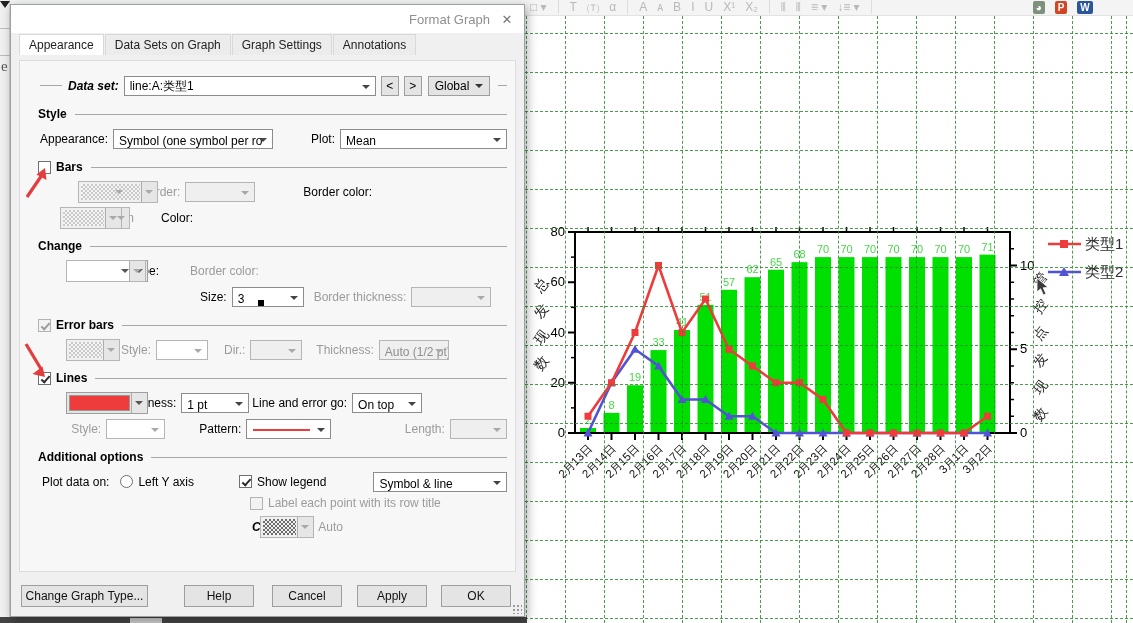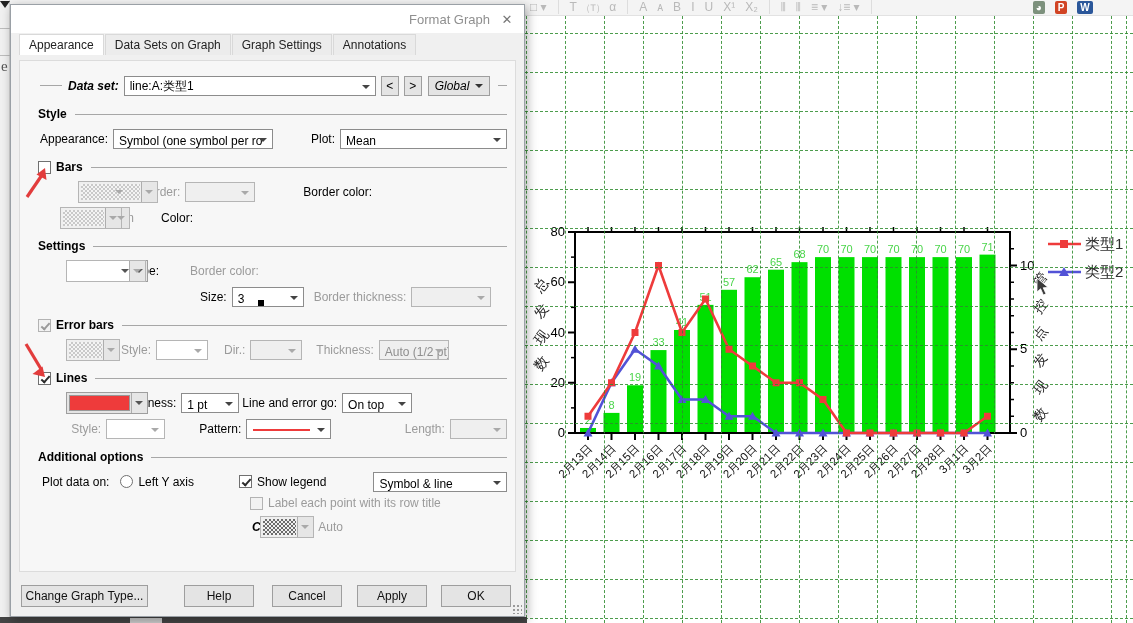--- a/index.html
+++ b/index.html
@@ -57,21 +57,21 @@
   
   .cb{width:13px;height:13px;border:1px solid #707070;background:#fff;margin-right:5px;position:relative;flex:none;}
   .cb.dis{border-color:#b3b3b3;background:#f2f2f2;}
   .cb.checked::after{content:"";position:absolute;left:2px;top:3px;width:7px;height:3px;border-left:2px solid #2c2c2c;border-bottom:2px solid #2c2c2c;transform:rotate(-48deg);}
   .cb.checked.dis::after{border-color:#9a9a9a;}
   .radio{width:13px;height:13px;border:1px solid #707070;border-radius:50%;background:#fff;margin-right:5px;position:relative;flex:none;}
   .radio.sel::after{content:"";position:absolute;left:3px;top:3px;width:5px;height:5px;border-radius:50%;background:#111;}
   
   .btn{position:absolute;height:22px;background:#e4e4e4;border:1px solid #9e9e9e;display:flex;align-items:center;justify-content:center;font-size:12px;color:#111;}
   .navbtn{width:18px;height:20px;background:#e4e4e4;border:1px solid #9e9e9e;display:flex;align-items:center;justify-content:center;margin-left:5px;}
-  .globalbtn{height:20px;background:#e4e4e4;border:1px solid #9e9e9e;display:flex;align-items:center;padding:0 6px;margin-left:6px;font-style:italic;}
+  .globalbtn{height:20px;background:#e4e4e4;border:1px solid #9e9e9e;display:flex;align-items:center;padding:0 6px;margin-left:6px;}
   .globalbtn .ch{width:0;height:0;border-left:4px solid transparent;border-right:4px solid transparent;border-top:4px solid #333;margin-left:6px;}
   .arrow-svg{position:absolute;pointer-events:none;z-index:3;}
   .grip{position:absolute;right:2px;bottom:2px;width:10px;height:10px;
     background:radial-gradient(circle,#9a9a9a 1px,transparent 1.3px) 0 0/4px 4px;}
   .bottom-strip{position:absolute;left:0;top:617px;width:527px;height:6px;background:#454545;}
   .bottom-strip .tab2{position:absolute;left:130px;top:1px;width:32px;height:5px;background:#cfcfcf;}
 </style>
 </head>
 <body>
 
@@ -411,21 +411,21 @@
             <span class="ch"></span>
           </span>
         <span class="lbl" style="margin-left:22px">Color:</span>
         <span class="cmb btn dis" style="width:62px">
             <span class="hatch" style="position:absolute;inset:2px 17px 2px 2px"></span>
             <span class="ch"></span>
           </span>
       </div>
 
       <div class="hdr">
-          <span>Settings</span>
+          <span>Change</span>
           <span class="rule"></span>
         </div>
       <div class="drow" style="margin-left:46px">
         <span class="lbl" style="width:36px;text-align:right">Color:</span>
         <span class="cmb btn" style="width:82px">
             <span class="swatch-red"></span>
             <span class="ch"></span>
           </span>
         <span class="lbl" style="margin-left:14px">Shape:</span>
         <span class="cmb btn" style="width:68px">
@@ -485,21 +485,21 @@
         <span>Lines</span>
           <span class="rule"></span>
       </div>
       <div class="drow" style="margin-left:46px">
         <span class="lbl" style="width:36px;text-align:right">Color:</span>
         <span class="cmb btn" style="width:82px">
             <span class="swatch-red"></span>
             <span class="ch"></span>
           </span>
         <span class="lbl" style="margin-left:12px">Thickness:</span>
-        <span class="cmb flat" style="width:58px">
+        <span class="cmb flat" style="width:68px">
           <span>1 pt</span>
             <span class="ch"></span>
         </span>
         <span class="lbl" style="margin-left:3px">Line and error go:</span>
         <span class="cmb flat" style="width:70px">
           <span>On top</span>
             <span class="ch"></span>
         </span>
       </div>
       <div class="drow" style="margin-left:46px">

